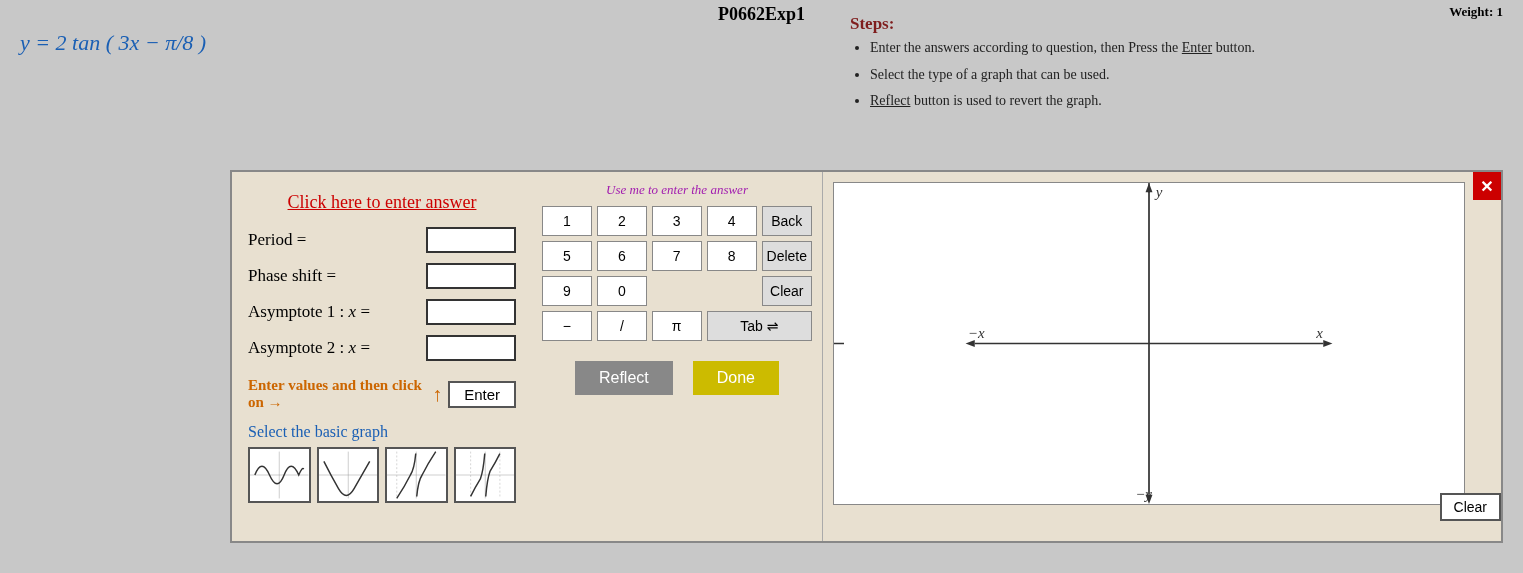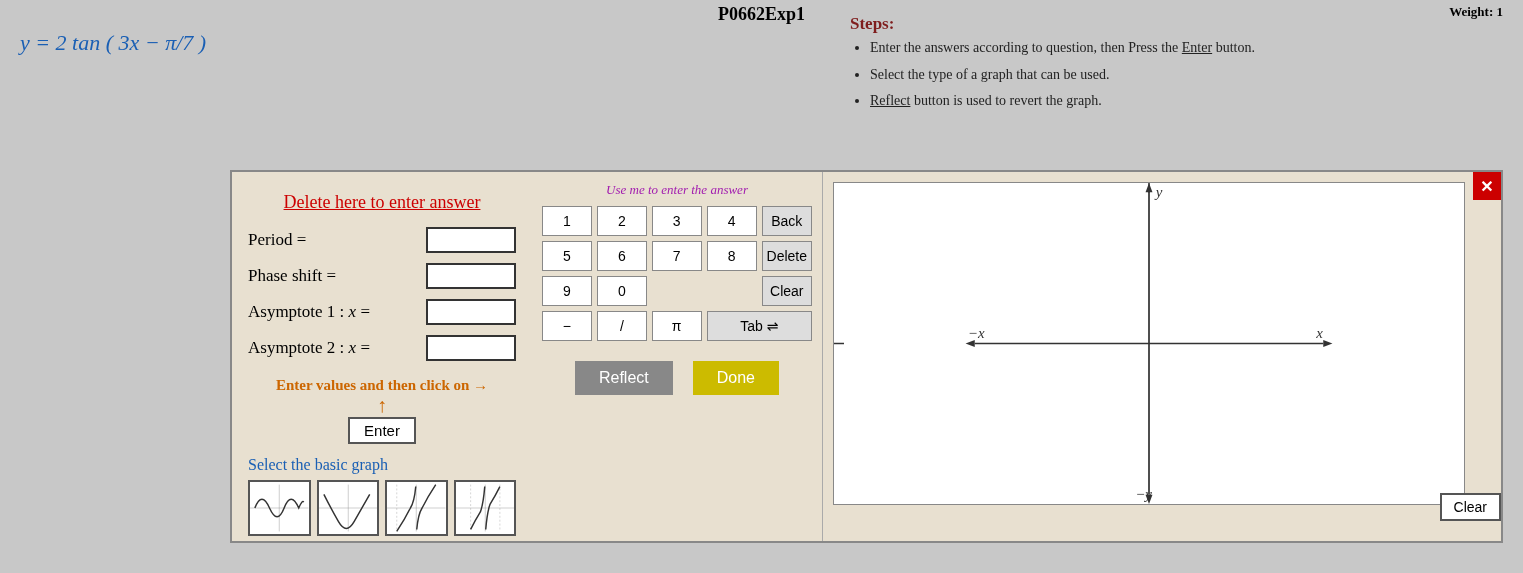--- a/index.html
+++ b/index.html
@@ -75,21 +75,20 @@
       font-size: 15px;
     }
 
     .enter-row {
       display: flex;
       align-items: center;
       margin-top: 16px;
       font-size: 15px;
       color: #cc6600;
       font-weight: bold;
-      flex-direction: column;
     }
     .enter-arrow {
       font-size: 20px;
       margin: 0 6px;
     }
     .enter-btn {
       background: white;
       border: 2px solid #555;
       padding: 3px 14px;
       font-size: 15px;
@@ -270,36 +269,36 @@
       font-weight: bold;
     }
   </style>
 </head>
 <body>
 
 <div class="prob-id">P0662Exp1</div>
 <div class="weight-label">Weight: 1</div>
 
 <div class="question-area">
-  <div class="line2">y = 2 tan ( 3x − π/7 )</div>
+  <div class="line2">y = 2 tan ( 3x − π/8 )</div>
 </div>
 
 <div class="steps-box">
   <div class="steps-title">Steps:</div>
   <ul class="steps-list">
     <li>Enter the answers according to question, then Press the <span class="underline">Enter</span> button.</li>
     <li>Select the type of a graph that can be used.</li>
     <li><span class="underline">Reflect</span> button is used to revert the graph.</li>
   </ul>
 </div>
 
 <div class="main-box">
 
   <div class="form-panel">
-    <div class="click-answer-link">Delete here to enter answer</div>
+    <div class="click-answer-link">Click here to enter answer</div>
 
     <div class="field-row">
       <span class="field-label">Period =</span>
       <input class="field-input" type="text" value="" style="">
     </div>
 
     <div class="field-row">
       <span class="field-label">Phase shift =</span>
       <input class="field-input" type="text" value="" style="">
     </div>

